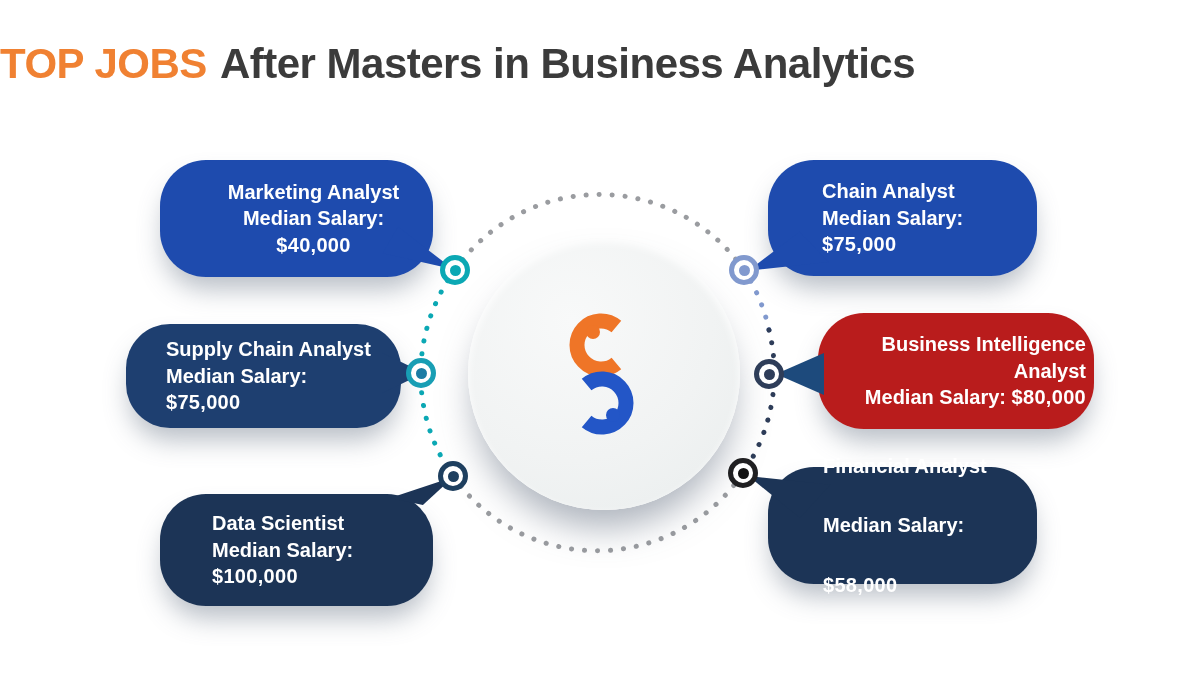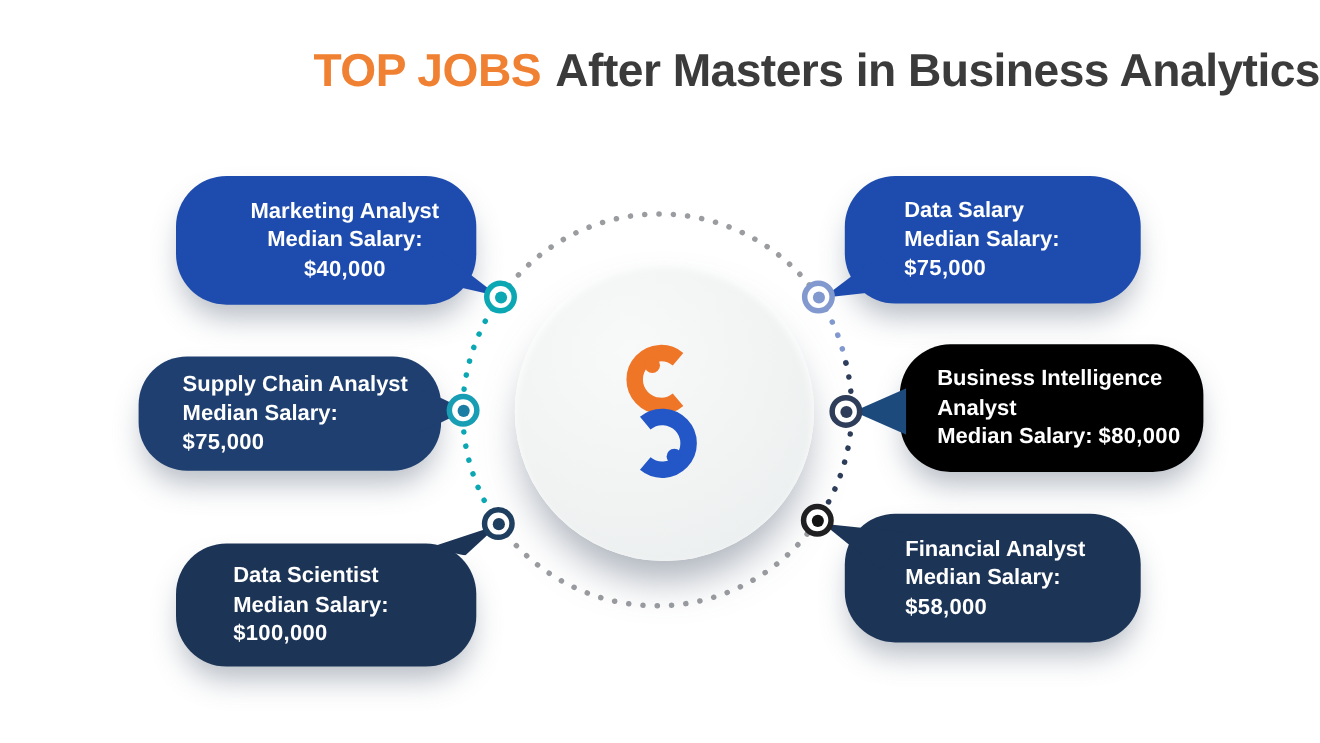--- a/index.html
+++ b/index.html
@@ -2,21 +2,21 @@
 <html><head>
 <meta charset="utf-8">
 <style>
   html,body{margin:0;padding:0;}
   body{width:1200px;height:675px;overflow:hidden;background:#ffffff;
        font-family:"Liberation Sans","DejaVu Sans",sans-serif;}
   .canvas{position:relative;width:1200px;height:675px;background:#ffffff;}
 
   
   .title{position:absolute;top:40px;left:0;width:100%;margin:0;
-         text-align:right;font-size:42px;font-weight:700;letter-spacing:-0.5px;
+         text-align:left;font-size:42px;font-weight:700;letter-spacing:-0.5px;
          color:#3b3b3b;white-space:nowrap;}
   .t-hl{color:#f08132;margin-right:13px;}
 
   
   .dotring{position:absolute;top:0;left:0;z-index:1;}
 
   
   .center-circle{position:absolute;left:468px;top:238px;width:272px;height:272px;
      border-radius:50%;z-index:1;
      background:radial-gradient(circle at 38% 30%, #f8f9f9 0%, #f1f3f3 55%, #e9eded 100%);
@@ -29,21 +29,21 @@
      border-radius:46px;display:flex;flex-direction:column;justify-content:center;
      font-size:20px;font-weight:700;line-height:1.32;
      box-shadow:0 16px 26px -4px rgba(98,110,128,.45);}
   .b-label,.b-salary{display:block;}
   .b-salary{font-weight:700;letter-spacing:.3px;}
   .b0{left:160px;top:160px;width:273px;height:117px;padding:0 18px 0 52px;}
   .b1{left:126px;top:324px;width:275px;height:104px;padding:0 14px 0 40px;border-radius:44px;}
   .b2{left:160px;top:470px;width:273px;height:112px;padding:0 18px 0 52px;}
   .b3{left:768px;top:160px;width:269px;height:116px;padding:0 14px 0 54px;}
   .b4{left:818px;top:313px;width:276px;height:116px;padding:0 8px 0 34px;}
-  .b5{left:768px;top:467px;width:269px;height:117px;padding:0 14px 0 55px;}
+  .b5{left:768px;top:467px;width:269px;height:117px;padding:0 14px 0 55px;gap:33px;}
   .b4 .b-label,.b4 .b-salary{display:inline;}
 
   
   .tail{position:absolute;z-index:3;}
   .t0{left:378px;top:222px;width:80px;height:52px;clip-path:polygon(25% 9%,94% 91%,6% 60%);}
   .t1{left:382px;top:350px;width:42px;height:46px;clip-path:polygon(0 6%,100% 50%,0 94%);}
   .t2{left:380px;top:455px;width:78px;height:50px;clip-path:polygon(94% 44%,13% 86%,55% 100%);}
   .t3{left:742px;top:225px;width:90px;height:52px;clip-path:polygon(7% 88%,64% 13%,96% 71%);}
   .t4{left:776px;top:350px;width:48px;height:48px;clip-path:polygon(100% 6%,0 50%,100% 94%);}
   .t5{left:742px;top:470px;width:92px;height:55px;clip-path:polygon(7% 11%,63% 87%,96% 27%);}
@@ -100,25 +100,25 @@
     <span class="b-title">Supply Chain Analyst</span>
     <span class="b-label">Median Salary:</span>
     <span class="b-salary">$75,000</span>
   </div>
   <div class="bubble b2" style="background: rgb(28, 52, 86); margin-top: 24px;">
     <span class="b-title">Data Scientist</span>
     <span class="b-label">Median Salary:</span>
     <span class="b-salary">$100,000</span>
   </div>
   <div class="bubble b3" style="background: rgb(30, 75, 174);">
-    <span class="b-title">Data Salary</span>
+    <span class="b-title">Chain Analyst</span>
     <span class="b-label">Median Salary:</span>
     <span class="b-salary">$75,000</span>
   </div>
-  <div class="bubble b4" style="background: #000000;">
+  <div class="bubble b4" style="background: #b91c1c; text-align: right;">
     <span class="b-title">Business Intelligence Analyst</span>
     <span><span class="b-label">Median Salary:</span> <span class="b-salary">$80,000</span></span>
   </div>
   <div class="bubble b5" style="background: rgb(28, 52, 86);">
     <span class="b-title">Financial Analyst</span>
     <span class="b-label">Median Salary:</span>
     <span class="b-salary">$58,000</span>
   </div>
 
   <div class="tail t0" style="background: rgb(30, 75, 174);"></div>

